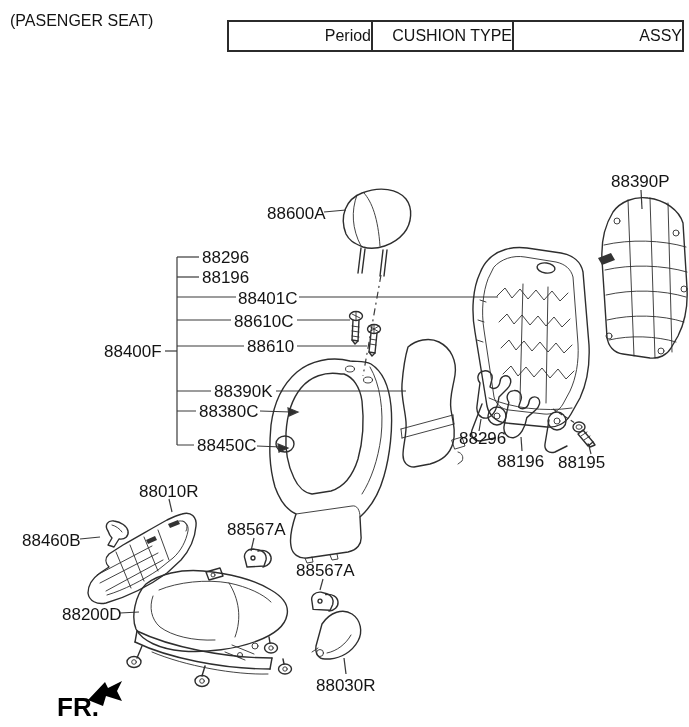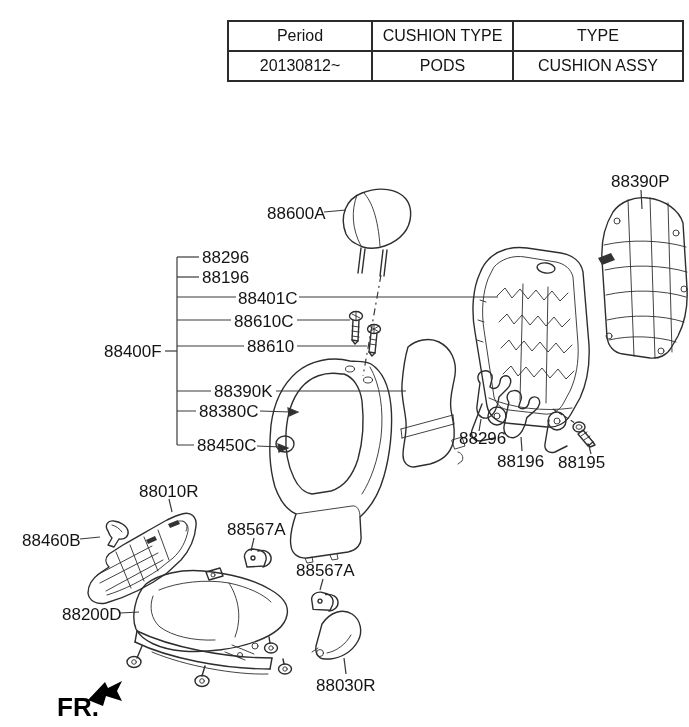--- a/index.html
+++ b/index.html
@@ -5,50 +5,46 @@
   html,body{margin:0;padding:0;background:#fff;}
   .canvas{
     position:relative;width:689px;height:727px;background:#fff;overflow:hidden;
     font-family:"Liberation Sans", sans-serif;color:#141414;
   }
   .page-title{position:absolute;left:10px;top:12px;font-size:16px;letter-spacing:0px;}
   table.info{
     position:absolute;left:227px;top:20px;border-collapse:collapse;table-layout:fixed;
   }
   table.info td{
-    border:2px solid #2b2b2b;text-align:center;font-size:16px;padding:0;
+    border:2px solid #2b2b2b;text-align:right;font-size:16px;padding:0;
     height:28px;background:#fff;color:#141414;
   }
   td.c1{width:142px} td.c2{width:139px} td.c3{width:168px}
   svg.diagram{position:absolute;left:0;top:0;}
   svg .ln{fill:none;stroke:#2e2e2e;stroke-width:1.4;stroke-linecap:round;stroke-linejoin:round;}
   svg .thin{fill:none;stroke:#2e2e2e;stroke-width:0.9;stroke-linecap:round;stroke-linejoin:round;}
   svg .lead{fill:none;stroke:#3a3a3a;stroke-width:1.2;stroke-linecap:butt;}
   svg .dark{fill:#333;stroke:none;}
   svg .fillblk{fill:#000;stroke:none;}
   svg text.plabel{font-family:"Liberation Sans",sans-serif;font-size:17px;fill:#141414;}
   svg text.fr{font-family:"Liberation Sans",sans-serif;font-size:26px;font-weight:bold;fill:#000;}
 </style>
 </head>
 <body>
 
 <div class="canvas">
 
+  <div class="page-title">(PASENGER SEAT)</div>
 
   <table class="info">
     <tbody>
         <tr>
       <td class="c1">Period</td>
       <td class="c2">CUSHION TYPE</td>
-      <td class="c3">TYPE</td>
-    </tr>
-    <tr>
-      <td class="c1">20130812~</td>
-      <td class="c2">PODS</td>
-      <td class="c3">CUSHION ASSY</td>
+      <td class="c3">ASSY</td>
     </tr>
   </tbody>
     </table>
 
   <svg class="diagram" width="689" height="727" viewBox="0 0 689 727" xmlns="http://www.w3.org/2000/svg">
 
     <defs>
       <path id="claw" d="M480,383 C476,378 478,372 484,371 C489,370 493,374 492,379 L490,387
                C494,390 499,388 500,382 C500,377 505,374 509,377 C512,380 511,385 507,389
                L499,397 C498,407 494,416 487,418 C480,419 476,413 477,406 C478,398 479,390 480,383 Z"></path>

